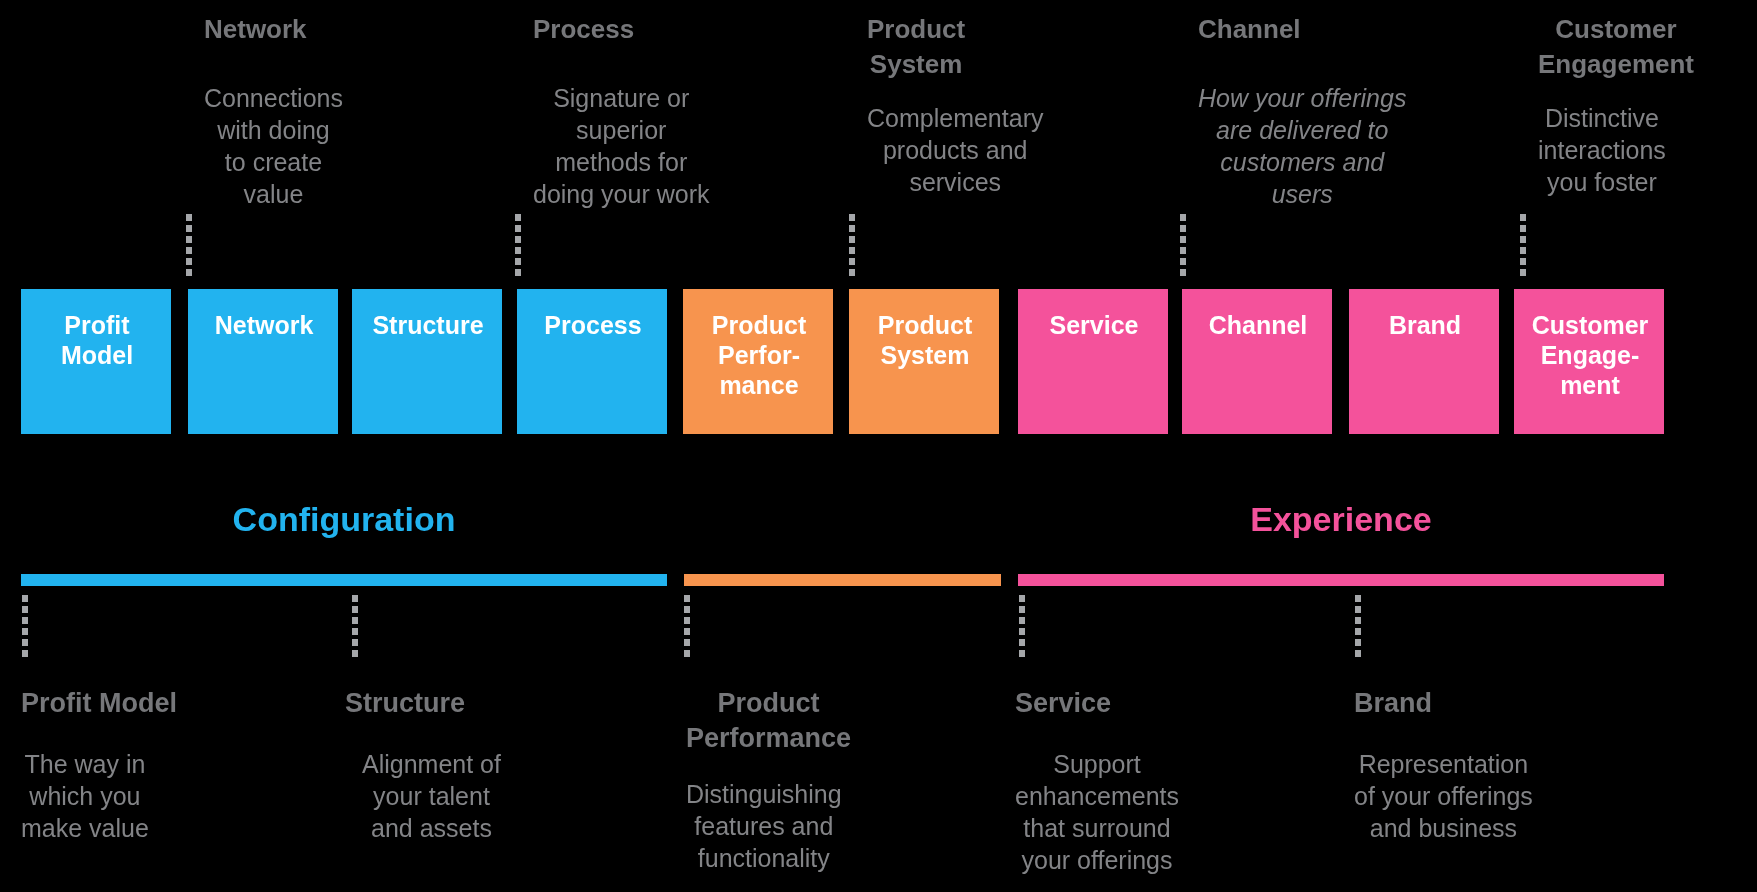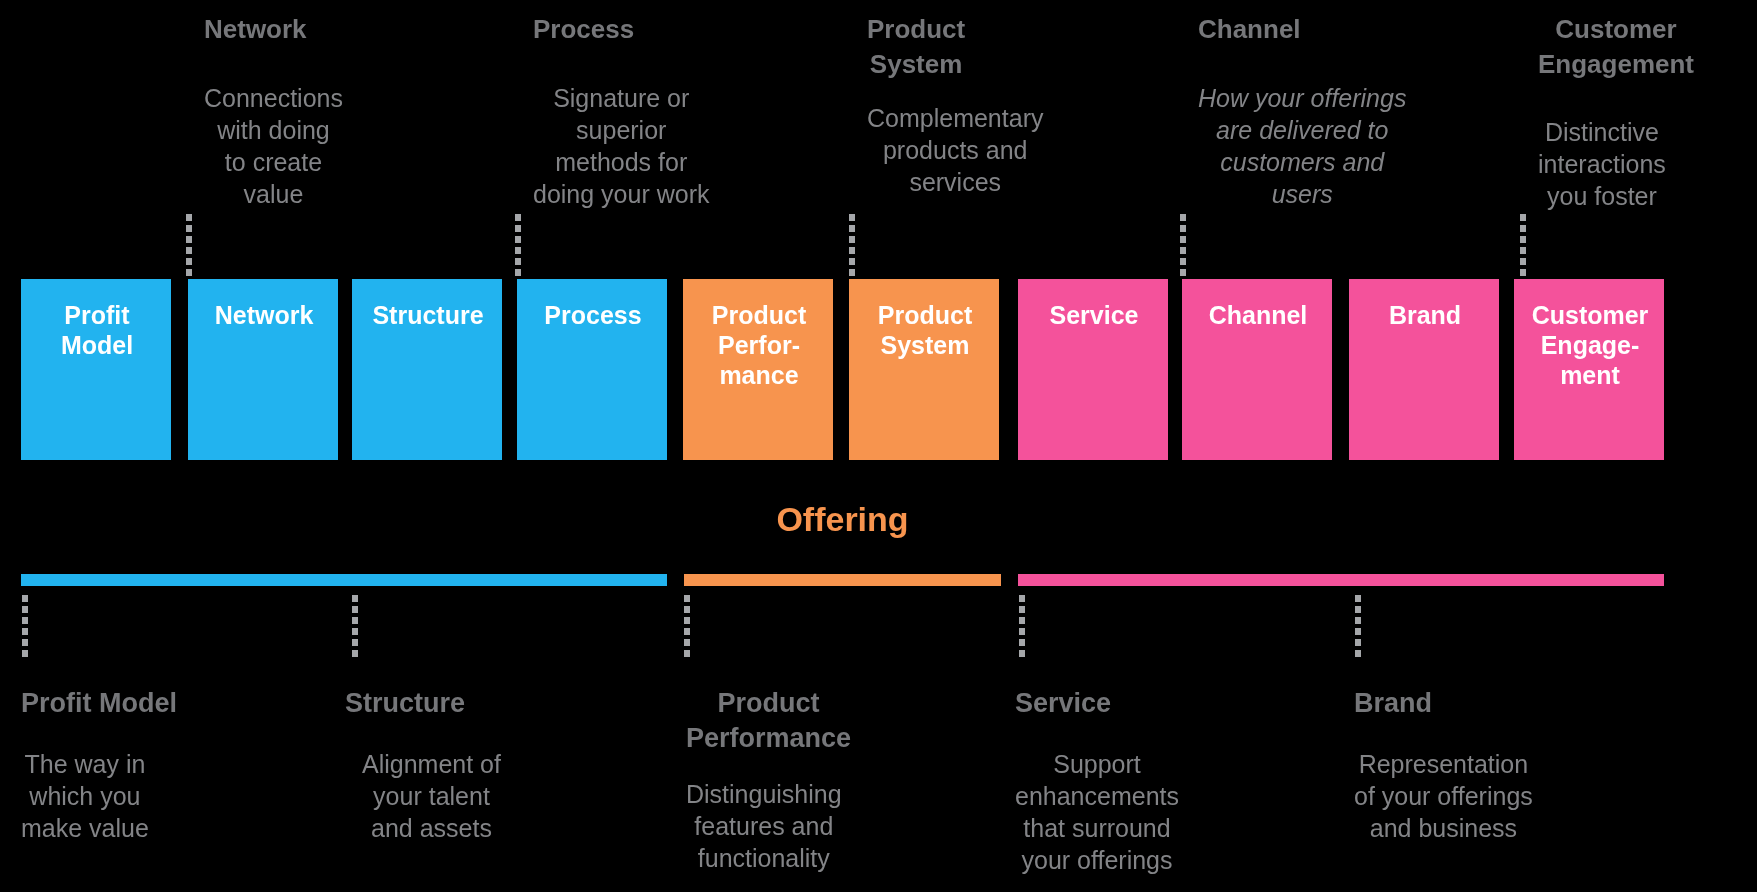--- a/index.html
+++ b/index.html
@@ -7,21 +7,21 @@
     position:relative;
     width:1757px;height:892px;
     background:var(--background,#000000);
     font-family:"Liberation Sans", sans-serif;
     overflow:hidden;
   }
   .pre{white-space:pre-line;text-align:center;}
   
   .box{
     position:absolute;
-    top:279px;height:181px;width:150px;
+    top:289px;height:145px;width:150px;
     box-sizing:border-box;
     padding:21px 10px 0 12px;
     color:var(--box-text,#FFFFFF);
     font-size:25px;font-weight:bold;line-height:30px;
   }
   .bg-blue{background:var(--configuration-blue,#22B3EF);}
   .bg-orange{background:var(--offering-orange,#F7944E);}
   .bg-pink{background:var(--experience-pink,#F4529B);}
   
   .bar{position:absolute;top:574px;height:12px;}
@@ -87,21 +87,21 @@
     <div class="note-title pre" style="left:1198px;top:12px;">Channel</div>
     <div class="note-desc pre" style="left:1198px;top:82px;font-style:italic;">How your offerings
 are delivered to
 customers and
 users</div>
     <div class="dotted-v dotted-top" style="left:1180px;"></div>
   </div>
   <div>
     <div class="note-title pre" style="left:1538px;top:12px;">Customer
 Engagement</div>
-    <div class="note-desc pre" style="left:1538px;top:116px;">Distinctive
+    <div class="note-desc pre" style="left:1538px;top:102px;">Distinctive
 interactions
 you foster</div>
     <div class="dotted-v dotted-top" style="left:1520px;"></div>
   </div>
 
   <div class="box bg-blue pre" style="left:21px;">Profit
 Model</div>
   <div class="box bg-blue pre" style="left:188px;">Network</div>
   <div class="box bg-blue pre" style="left:352px;">Structure</div>
   <div class="box bg-blue pre" style="left:517px;">Process</div>
@@ -110,21 +110,22 @@
 mance</div>
   <div class="box bg-orange pre" style="left:849px;">Product
 System</div>
   <div class="box bg-pink pre" style="left:1018px;">Service</div>
   <div class="box bg-pink pre" style="left:1182px;">Channel</div>
   <div class="box bg-pink pre" style="left:1349px;">Brand</div>
   <div class="box bg-pink pre" style="left:1514px;">Customer
 Engage-
 ment</div>
 
-  <div class="group-label t-orange" style="left:684px;width:317px;">Offering</div>
+  <div class="group-label t-blue" style="left:21px;width:646px;">Configuration</div>
+  <div class="group-label t-pink" style="left:1018px;width:646px;">Experience</div>
 
   <div class="bar bg-blue" style="left:21px;width:646px;"></div>
   <div class="bar bg-orange" style="left:684px;width:317px;"></div>
   <div class="bar bg-pink" style="left:1018px;width:646px;"></div>
 
   <div>
     <div class="dotted-v dotted-bottom" style="left:22px;"></div>
     <div class="note-title bottom pre" style="left:21px;top:686px;">Profit Model</div>
     <div class="note-desc pre" style="left:21px;top:748px;">The way in
 which you

